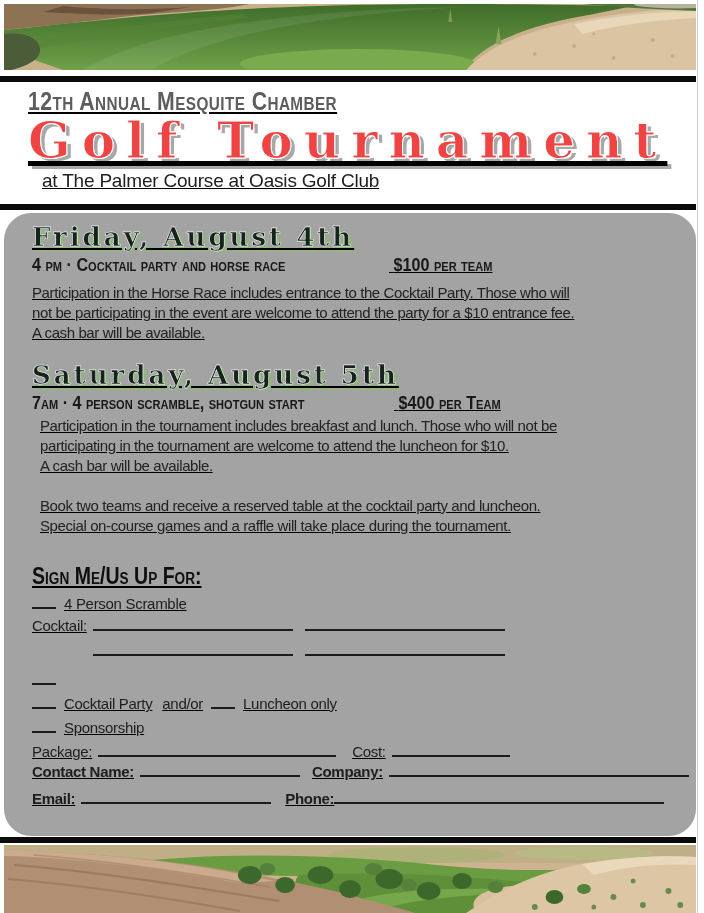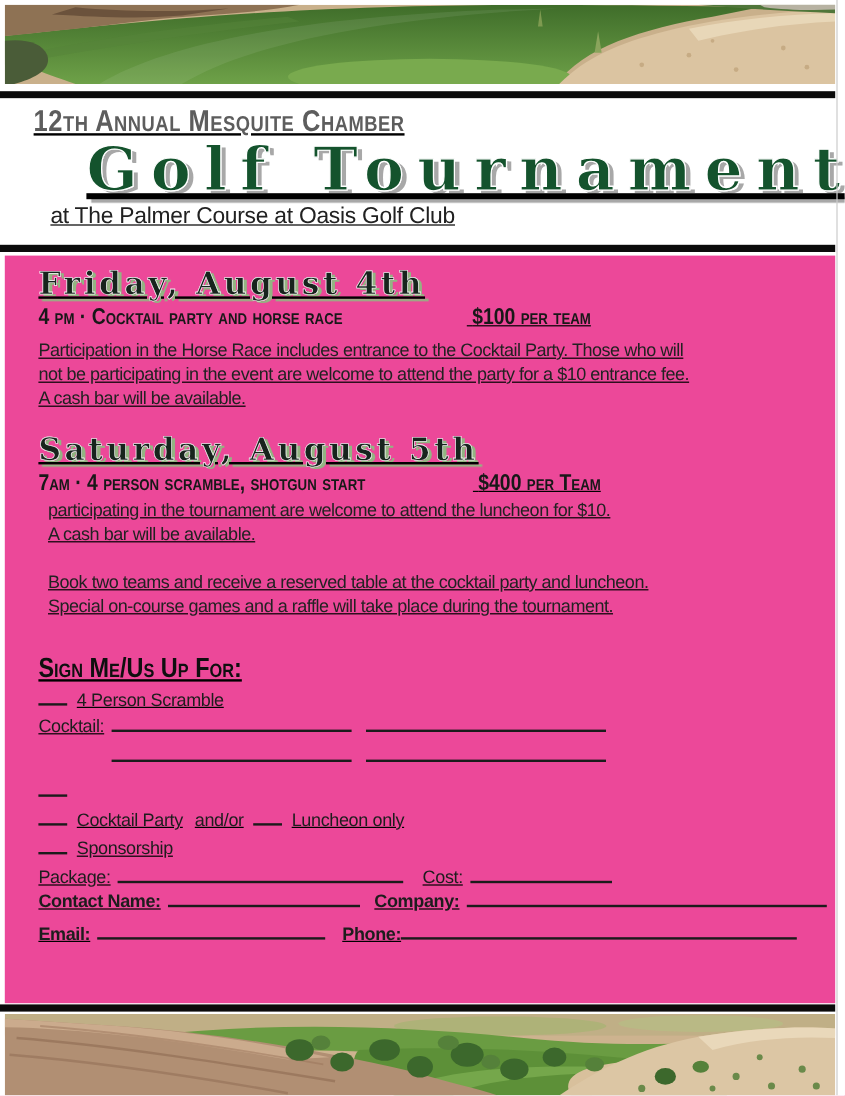--- a/index.html
+++ b/index.html
@@ -20,30 +20,29 @@
 
   header { height:122px; padding:5px 0 0 28px; background:#fff; }
   .kicker {
     font-size:25px; font-weight:bold; font-variant:small-caps;
     letter-spacing:0.5px; color:#5d5d5d; line-height:28px;
     transform:scaleX(0.85); transform-origin:0 50%; white-space:nowrap;
   }
   .title {
     font-family:"DejaVu Serif","Liberation Serif",serif;
     font-size:50px; font-weight:bold; letter-spacing:11px; line-height:52px;
-    color:#14532d; white-space:nowrap;
+    color:#ef4444; white-space:nowrap;
     -webkit-text-stroke:1px #ffffff;
     text-shadow:4px 3px 0 #a8a8a8;
-    margin-left:44px;
   }
   .subtitle { margin-top:3px; padding-left:14px; font-size:19px; line-height:22px; color:#212121; letter-spacing:-0.2px; }
 
   .panel {
     margin-top:3px; margin-left:4px; width:692px; height:623px;
-    background:#ec4899; padding:9px 0 0 28px; color:#1f1f1f;
+    background:#a3a3a3; padding:9px 0 0 28px; color:#1f1f1f;border-radius:27px;
   }
   h2 {
     font-family:"DejaVu Serif","Liberation Serif",serif;
     font-size:26px; font-weight:bold; letter-spacing:3px; line-height:30px;
     color:#17241d; white-space:nowrap;
     -webkit-text-stroke:0.5px rgba(255,255,255,0.85);
     text-shadow:3px 2px 0 #93b482;
   }
   .subrow {
     margin-top:2px; font-size:19px; font-weight:bold; font-variant:small-caps;
@@ -150,20 +149,21 @@
       </div>
     </section>
 
     <section>
       <h2 style="margin-top:17px">Saturday, August 5th</h2>
       <div class="subrow">
         <span class="time2">7am · 4 person scramble, shotgun start</span>
         <span class="price">$400 per Team</span>
       </div>
       <div class="para m2">
+        <div>Participation in the tournament includes breakfast and lunch. Those who will not be</div>
         <div>participating in the tournament are welcome to attend the luncheon for $10.</div>
         <div>A cash bar will be available.</div>
       </div>
     </section>
 
     <div class="para promo">
       <div>Book two teams and receive a reserved table at the cocktail party and luncheon.</div>
       <div>Special on-course games and a raffle will take place during the tournament.</div>
     </div>
 

